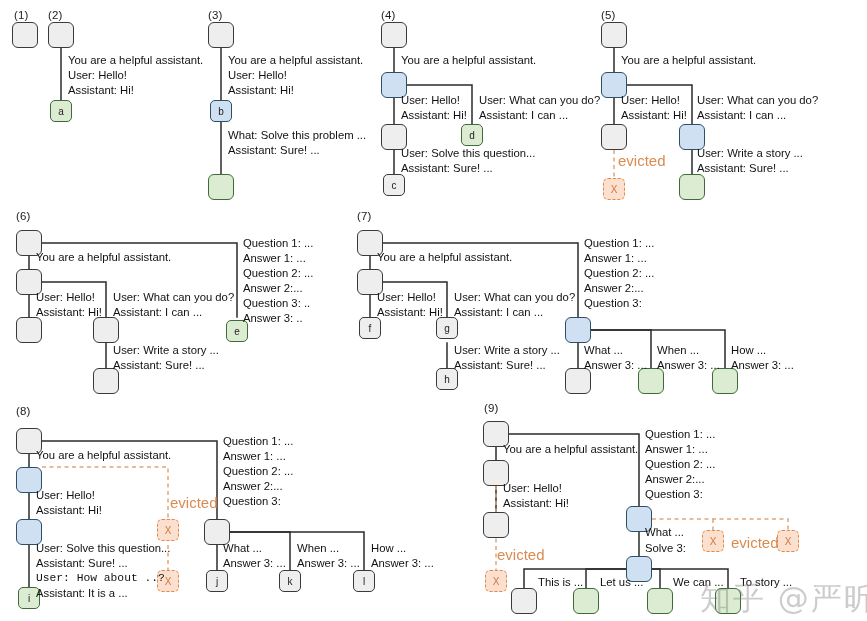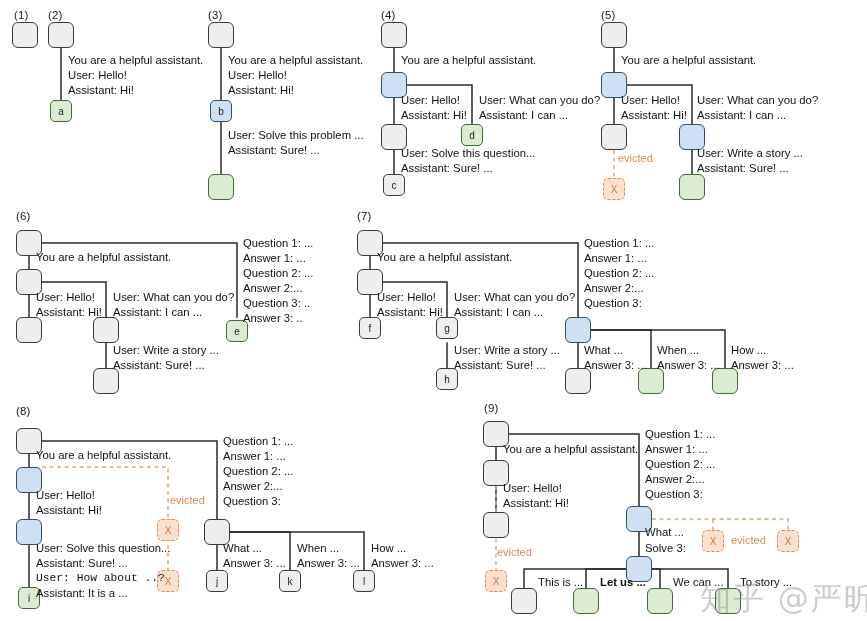--- a/index.html
+++ b/index.html
@@ -44,21 +44,21 @@
   }
   .txt{
     position:absolute;
     font-size:11.3px;
     line-height:15.4px;
     color:#111111;
     white-space:pre;
   }
   .evicted-label{
     position:absolute;
-    font-size:11px;
+    font-size:15px;
     color:#d98b50;
     white-space:nowrap;
   }
   .watermark{
     position:absolute;
     color:rgba(120,120,120,.38);
     font-size:31px;
     letter-spacing:2px;
     white-space:nowrap;
     pointer-events:none;
@@ -143,21 +143,21 @@
   <div class="txt" style="left:68px;top:68px;">User: Hello!</div>
   <div class="txt" style="left:68px;top:83px;">Assistant: Hi!</div>
 
   <div class="panel-label" style="left:208px;top:9px;">(3)</div>
   <div class="node grey" style="left:208px;top:22px;"></div>
   <div class="node blue small" style="left:210px;top:100px;">b</div>
   <div class="node green" style="left:208px;top:174px;"></div>
   <div class="txt" style="left:228px;top:53px;">You are a helpful assistant.</div>
   <div class="txt" style="left:228px;top:68px;">User: Hello!</div>
   <div class="txt" style="left:228px;top:83px;">Assistant: Hi!</div>
-  <div class="txt" style="left:228px;top:128px;">User: Solve this problem ...</div>
+  <div class="txt" style="left:228px;top:128px;">What: Solve this problem ...</div>
   <div class="txt" style="left:228px;top:143px;">Assistant: Sure! ...</div>
 
   <div class="panel-label" style="left:381px;top:9px;">(4)</div>
   <div class="node grey" style="left:381px;top:22px;"></div>
   <div class="node blue" style="left:381px;top:72px;"></div>
   <div class="node green small" style="left:461px;top:124px;">d</div>
   <div class="node grey" style="left:381px;top:124px;"></div>
   <div class="node grey small" style="left:383px;top:174px;">c</div>
   <div class="txt" style="left:401px;top:53px;">You are a helpful assistant.</div>
   <div class="txt" style="left:401px;top:93px;">User: Hello!</div>
@@ -283,19 +283,19 @@
   <div class="txt" style="left:503px;top:481px;">User: Hello!</div>
   <div class="txt" style="left:503px;top:496px;">Assistant: Hi!</div>
   <div class="txt" style="left:645px;top:427px;">Question 1: ...</div>
   <div class="txt" style="left:645px;top:442px;">Answer 1: ...</div>
   <div class="txt" style="left:645px;top:457px;">Question 2: ...</div>
   <div class="txt" style="left:645px;top:472px;">Answer 2:...</div>
   <div class="txt" style="left:645px;top:487px;">Question 3:</div>
   <div class="txt" style="left:645px;top:525px;">What ...</div>
   <div class="txt" style="left:645px;top:541px;">Solve 3:</div>
   <div class="txt" style="left:538px;top:575px;">This is ...</div>
-  <div class="txt" style="left:600px;top:575px;font-weight:bold;">Let us ...</div>
+  <div class="txt" style="left:600px;top:575px;">Let us ...</div>
   <div class="txt" style="left:673px;top:575px;">We can ...</div>
   <div class="txt" style="left:740px;top:575px;">To story ...</div>
 
   <div class="watermark" style="left:700px;top:578px;">知乎 @严昕</div>
 
 </div>
 
 </body></html>

